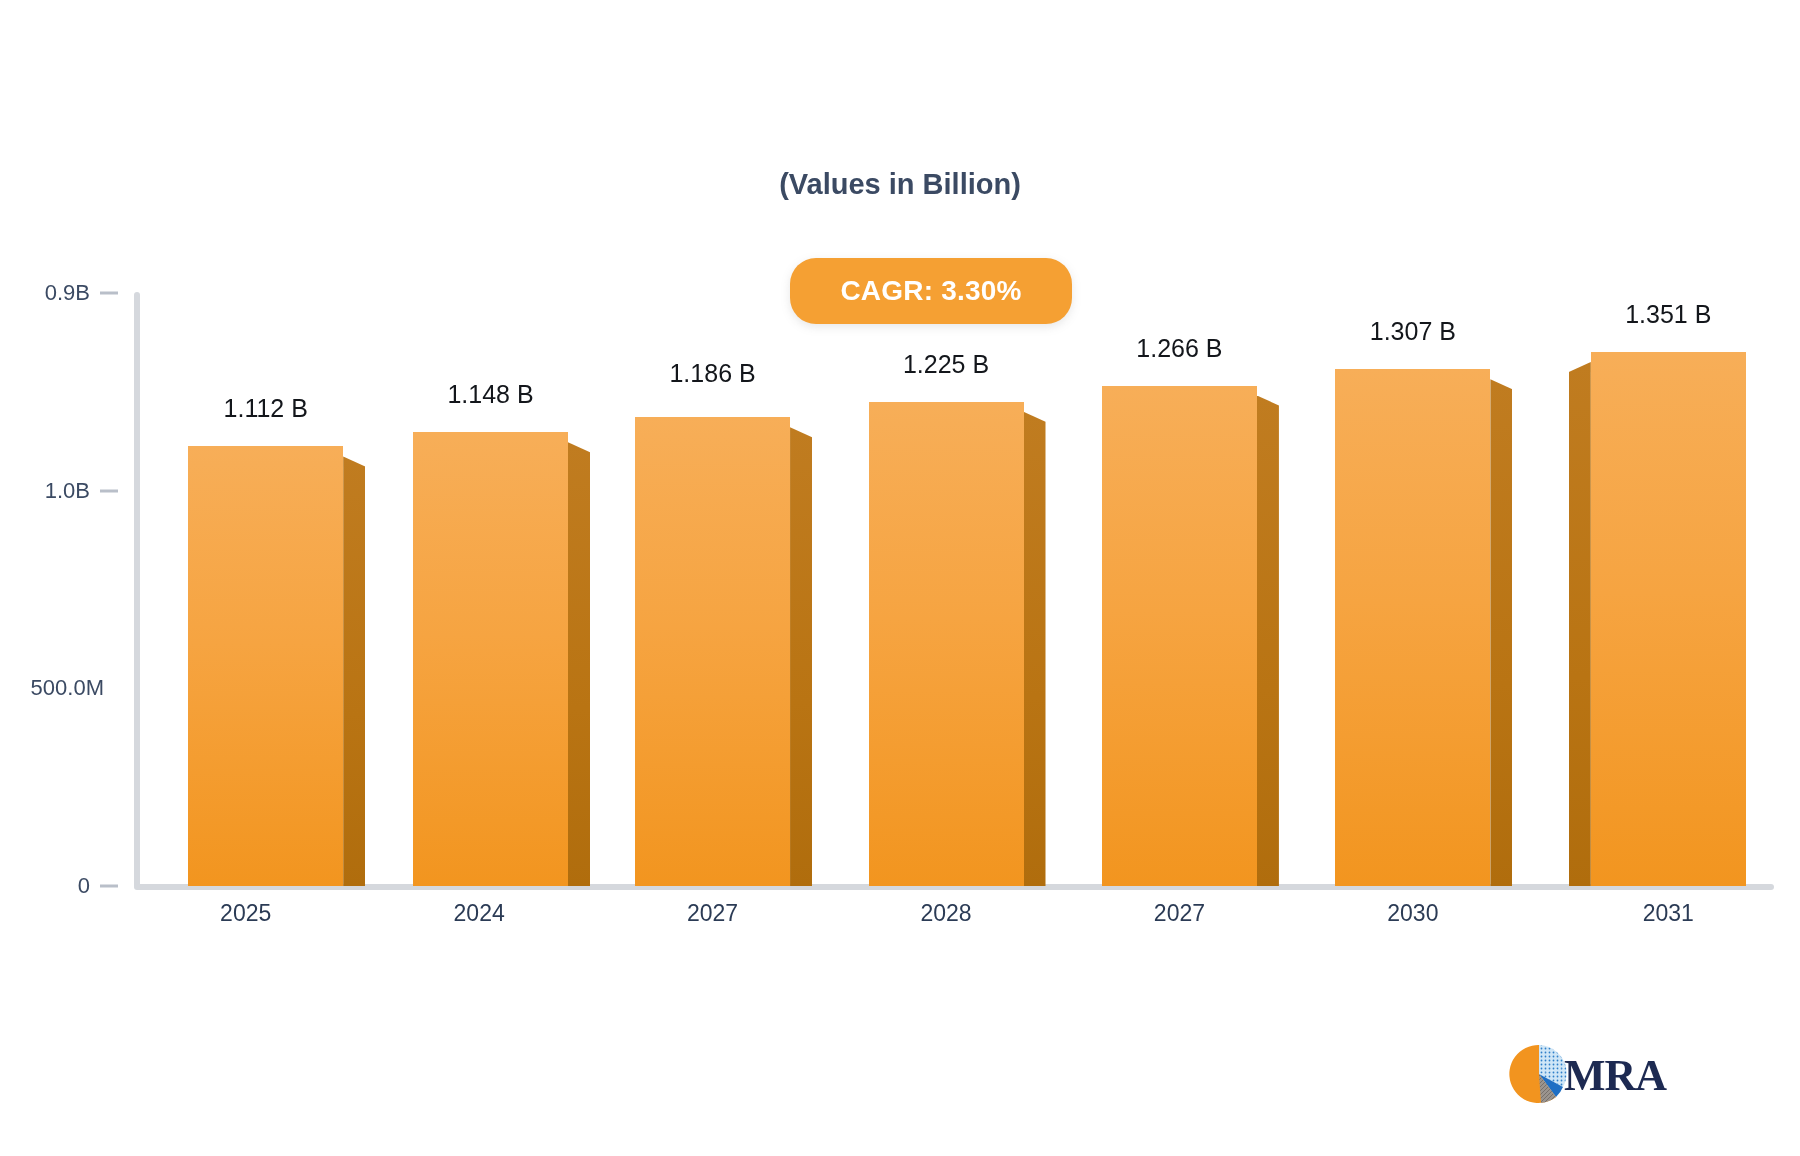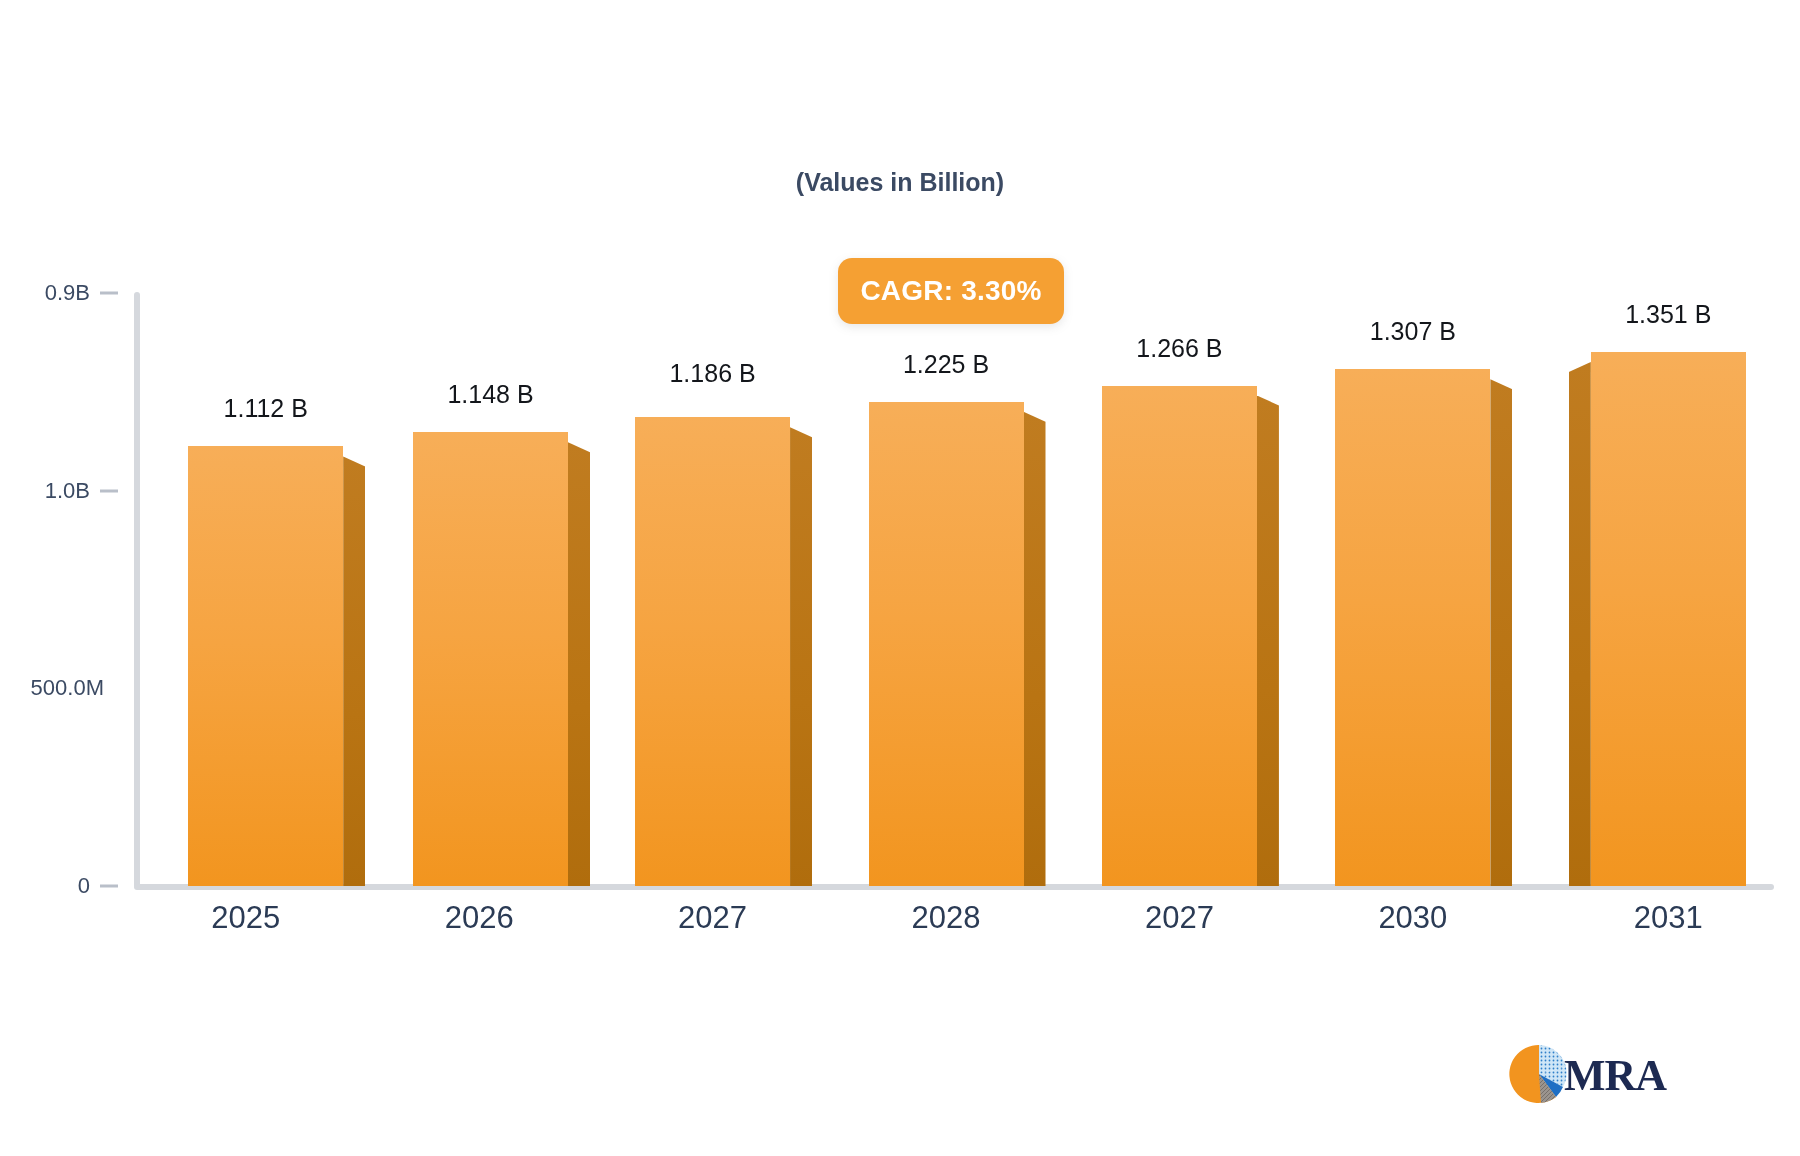--- a/index.html
+++ b/index.html
@@ -35,40 +35,39 @@
     color: #14161a;
     letter-spacing: -0.2px;
     white-space: nowrap;
   }
   #chart-subtitle {
     position: absolute;
     left: 0;
     top: 168px;
     width: 1800px;
     text-align: center;
-    font-size: 25px;
+    font-size: 29px;
     font-weight: bold;
     color: #3b4a63;
     white-space: nowrap;
   }
 
   
   #cagr-badge {
     position: absolute;
     left: 790px;
     top: 258px;
-    width: 226px;
+    width: 282px;
     height: 66px;
     background: #f5a033;
-    border-radius: 14px;
+    border-radius: 26px;
     box-shadow: 0 3px 10px rgba(120,120,120,0.18);
     display: flex;
     align-items: center;
     justify-content: center;
-    margin-left: 48px;
   }
   #cagr-badge .cagr-text {
     color: #ffffff;
     font-size: 28px;
     font-weight: bold;
     letter-spacing: 0.2px;
     white-space: nowrap;
   }
 
   
@@ -112,21 +111,21 @@
     position: absolute;
     width: 18px;
     height: 3px;
     background: #b9bfc9;
     transform: translateY(-50%);
   }
 
   .x-tick-label {
     position: absolute;
     top: 900px;
-    font-size: 31px;
+    font-size: 23px;
     color: #2b3b55;
     transform: translateX(-50%);
     white-space: nowrap;
   }
 
   
   .bar-group {
     position: absolute;
     bottom: 0;
   }
@@ -227,21 +226,21 @@
           <div class="bar-value-label" style="top: 6px;">1.307 B</div>
         </div>
         <div class="bar-group" style="left: 1590.79px; width: 155px; top: 293.905px; height: 592.095px;">
           <div class="bar-side" style="height: 524.095px; bottom: 0px; left: -22px; clip-path: polygon(0px 10px, 100% 0px, 100% 100%, 0px 100%);"></div>
           <div class="bar-face" style="height: 534.095px;"></div>
           <div class="bar-value-label" style="top: 6px;">1.351 B</div>
         </div>
       </div>
     <div id="x-ticks">
         <div class="x-tick-label" style="left: 245.714px;">2025</div>
-        <div class="x-tick-label" style="left: 479.143px;">2026</div>
+        <div class="x-tick-label" style="left: 479.143px;">2024</div>
         <div class="x-tick-label" style="left: 712.571px;">2027</div>
         <div class="x-tick-label" style="left: 946px;">2028</div>
         <div class="x-tick-label" style="left: 1179.43px;">2027</div>
         <div class="x-tick-label" style="left: 1412.86px;">2030</div>
         <div class="x-tick-label" style="left: 1668.29px;">2031</div>
       </div>
   </div>
 
   <div id="mra-logo">
     <span>

